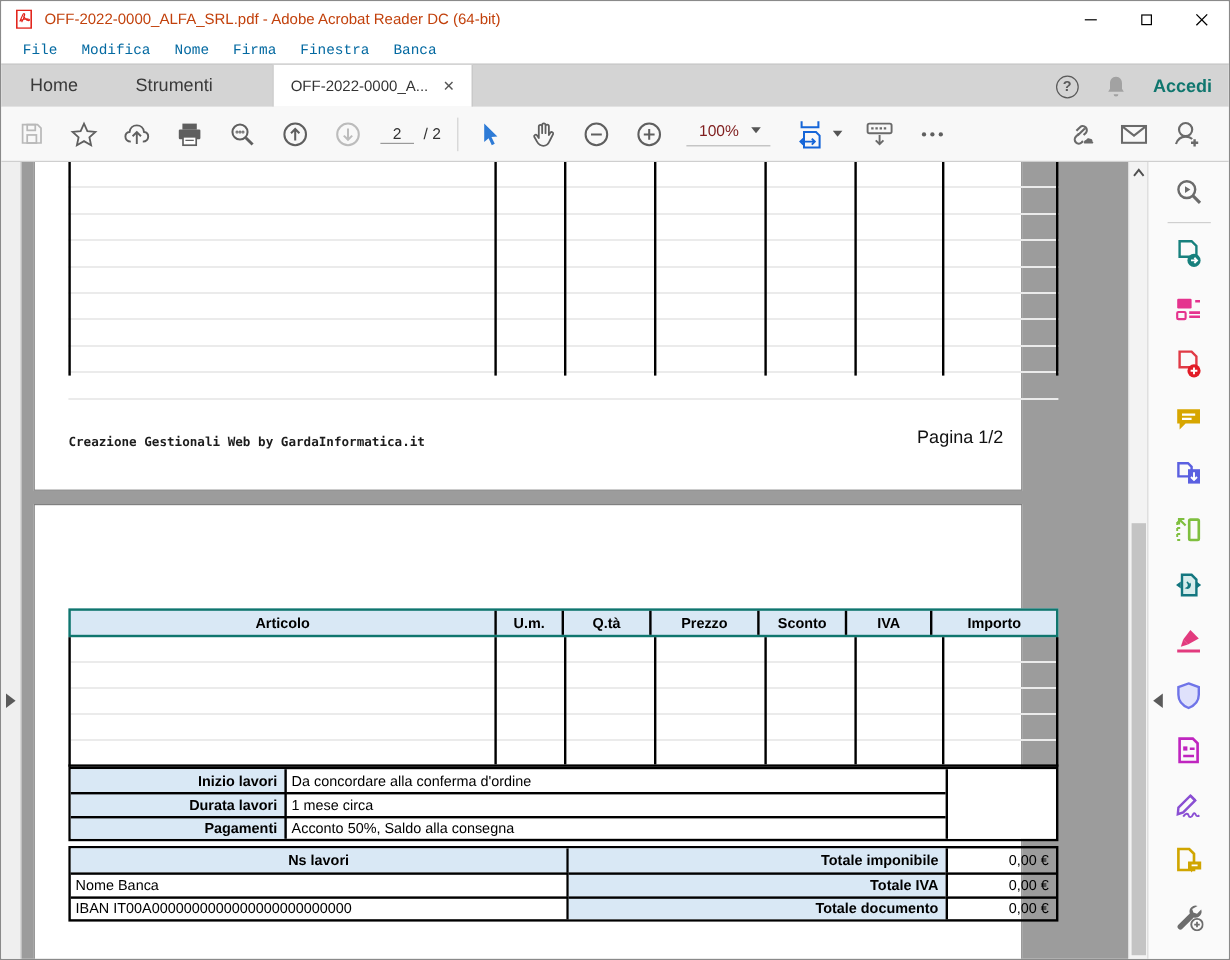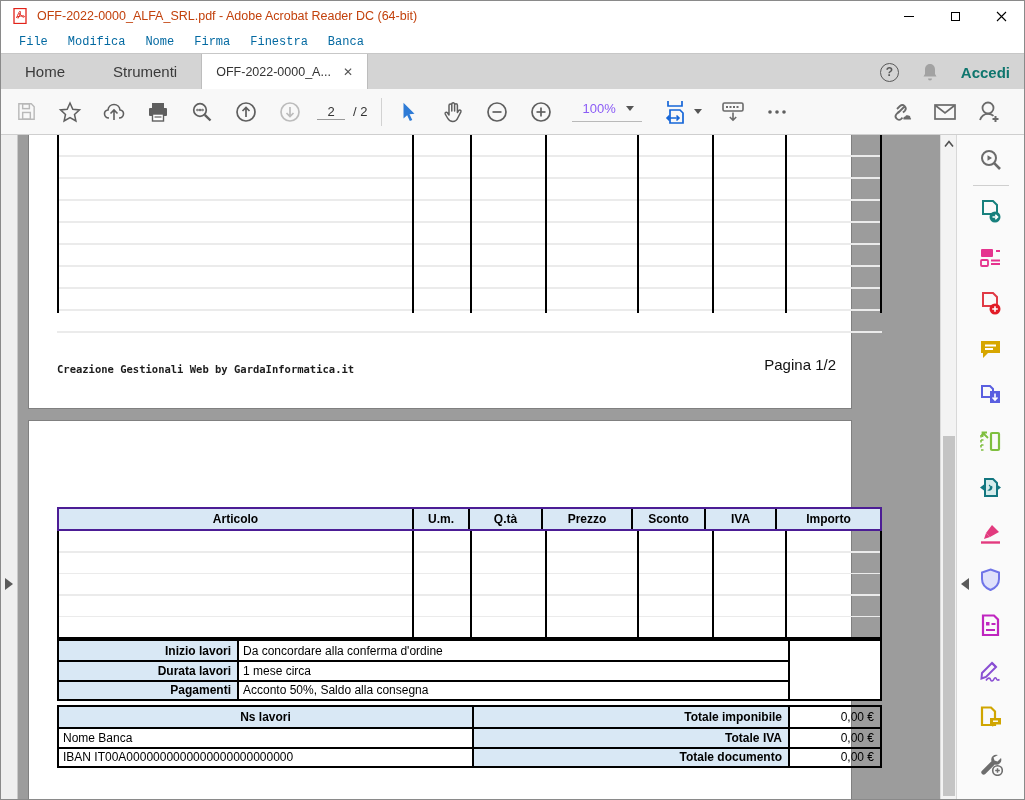--- a/index.html
+++ b/index.html
@@ -18,39 +18,39 @@
   .glyph-max { width:9px; height:9px; border:1px solid #000; }
 
   
   .menubar { height:22px; background:#fff; display:flex; align-items:center; padding-left:8px; }
   .menuitem { font-size:12px; color:#0369a1; padding:0 10px;font-family:Liberation Mono, monospace; }
 
   
   .tabbar { position:relative; height:36px; background:#d4d4d4; display:flex; align-items:stretch; border-top:1px solid #c7c7c7; }
   .tab { display:flex; align-items:center; font-size:15px; color:#3a3a3a; padding:0 24px; }
   .tab.active { background:#fff; border-left:1px solid #bdbdbd; border-right:1px solid #bdbdbd;
-                font-size:12.5px; color:#333; padding:0 14px; }
+                margin-left:26px; font-size:12.5px; color:#333; padding:0 14px; }
   .tabclose { margin-left:12px; font-size:12px; color:#555; }
   .tabbar-right { position:absolute; right:14px; top:0; height:36px; display:flex; align-items:center; gap:22px; }
   .helpcircle { width:19px; height:19px; border:1.6px solid #595959; border-radius:50%;
                 display:flex; align-items:center; justify-content:center; font-size:12px; font-weight:bold; color:#595959; }
   .signin { font-size:15px; font-weight:600; color:#0f766e; }
 
   
   .toolbar { position:relative; height:46px; background:#f8f8f8; border-bottom:1px solid #cfcfcf;
              display:flex; align-items:center; padding-left:6px; }
   .tbtn { width:38px; height:40px; display:flex; align-items:center; justify-content:center; margin-right:6px; }
   .tsep { width:1px; height:28px; background:#d2d2d2; margin:0 8px; }
   .pagebox { display:flex; align-items:baseline; margin:0 6px 0 2px; }
   .pageinput { width:28px; border:none; border-bottom:1px solid #9a9a9a; background:transparent;
                text-align:center; font-size:13px; color:#333; font-family:inherit; }
   .pagetotal { font-size:13px; color:#333; margin-left:8px; }
   .zoombox { display:flex; align-items:center; gap:10px; border-bottom:1px solid #b9b9b9;
              padding:0 8px 5px 10px; margin:0 14px 0 6px; }
-  .zoomval { font-size:13px; color:#8b5cf6; }
+  .zoomval { font-size:13px; color:#7f1d1d; }
   .caret { width:0; height:0; border-left:4.5px solid transparent; border-right:4.5px solid transparent; border-top:5px solid #555; }
   .fitbtn { width:52px; }
   .toolbar-right { position:absolute; right:10px; top:3px; display:flex; }
 
   
   .workspace { position:relative; display:flex; height:666px; }
   .leftstrip { position:relative; width:17px; background:#efefef; border-right:1px solid #c9c9c9; }
   .panelarrow { position:absolute; top:443px; width:0; height:0; }
   .arrow-right { left:4px; border-top:6px solid transparent; border-bottom:6px solid transparent; border-left:8px solid #5a5a5a; }
   .arrow-left  { left:4px; border-top:6px solid transparent; border-bottom:6px solid transparent; border-right:8px solid #5a5a5a; }
@@ -64,21 +64,21 @@
             background:repeating-linear-gradient(to bottom, transparent 0 20.4px, #ebebeb 20.4px 22px); }
   .vline { position:absolute; top:0; width:1.5px; height:178px; background:#000; }
   .p1foot-left { position:absolute; left:28px; top:228px; font-family:"DejaVu Sans Mono","Liberation Mono",monospace;
                  font-size:10.5px; font-weight:600; color:#1c1c1c; }
   .p1foot-right { position:absolute; right:15px; top:221px; font-size:15px; color:#111; }
 
   
   .doc { color:#000; font-size:12px; }
   .hdrrow { position:absolute; left:28px; top:86px; width:825px; height:24px; display:grid;
             grid-template-columns:353px 56px 73px 90px 73px 71px auto;
-            border:2px solid #4c1d95; background:#d9e8f5; }
+            border:2px solid #0f766e; background:#d9e8f5; }
   .hdrcell { border-left:2px solid #000; display:flex; align-items:center; justify-content:center;
              font-weight:bold; font-size:12px; }
   .hdrcell:first-child { border-left:none; }
   .emptyrows { position:absolute; left:28px; top:110px; width:825px; height:108px;
                border-left:2px solid #000; border-right:2px solid #000; border-bottom:2px solid #000;
                background:repeating-linear-gradient(to bottom, transparent 0 20px, #ebebeb 20px 21.6px); }
   .evline { position:absolute; top:0; width:2px; height:100%; background:#000; }
   .sectionC { position:absolute; left:28px; top:218px; width:825px; display:grid;
               grid-template-columns:180px 549px auto; grid-auto-rows:19.4px; border:2px solid #000; }
   .sectionD { position:absolute; left:28px; top:284px; width:825px; display:grid;

